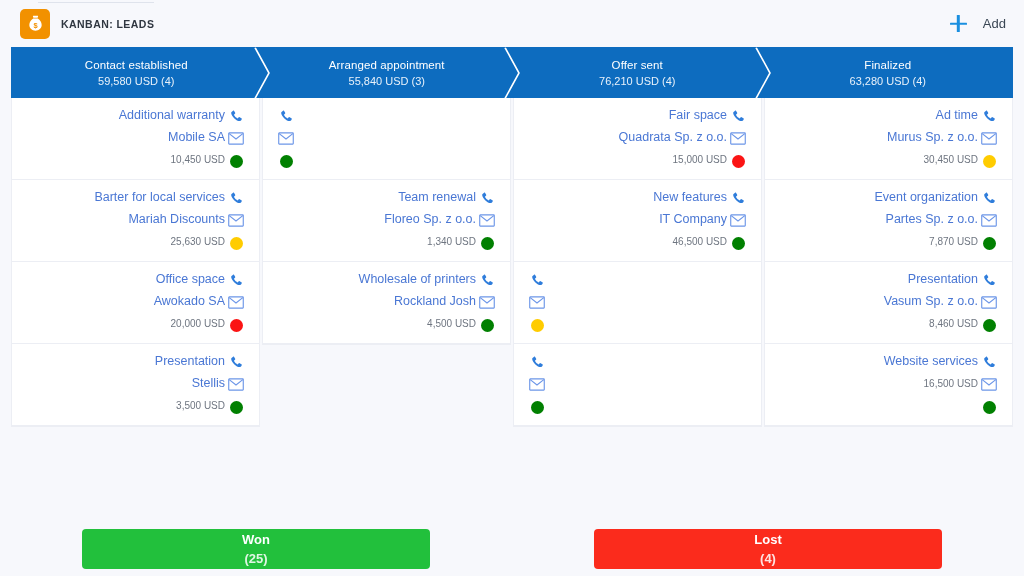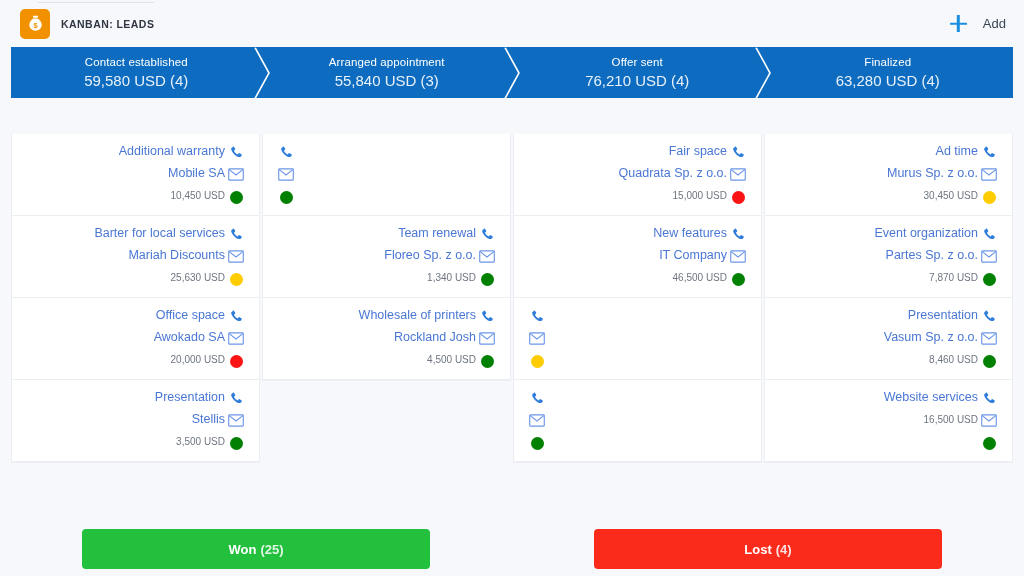--- a/index.html
+++ b/index.html
@@ -138,42 +138,41 @@
   }
 
   .stage-name {
     font-size: 11.5px;
     font-weight: normal;
     letter-spacing: 0.1px;
     white-space: nowrap;
   }
 
   .stage-sum {
-    font-size: 15px;
+    font-size: 11px;
     color: #e8f1fa;
     white-space: nowrap;
   }
 
   
   .stage-header .chevron {
     position: absolute;
     right: -14px;
     top: 50%;
     transform: translateY(-50%);
     width: 28px;
     height: 51px;
     pointer-events: none;
     z-index: 3;
   }
   .stage-header:last-child .chevron { display: none; }
 
   .cards-row {
     display: flex;
     align-items: flex-start;
-    margin-top: 36px;
   }
 
   .column {
     flex: 1 1 0;
     min-width: 0;
     padding-right: 2px;
   }
   .column:last-child { padding-right: 0; }
 
   .column-inner {
@@ -276,20 +275,21 @@
     border: none;
     border-radius: 4px;
     color: #ffffff;
     font-size: 13px;
     font-family: "Liberation Sans", sans-serif;
     cursor: pointer;
     display: flex;
     align-items: center;
     justify-content: center;
     gap: 4px;
+    flex-direction: column;
   }
 
   .result-btn .lbl { font-weight: bold; }
   .result-btn .cnt { font-weight: bold; color: rgba(255,255,255,0.86); }
 </style>
 </head>
 <body>
 
 <div id="app">
 

